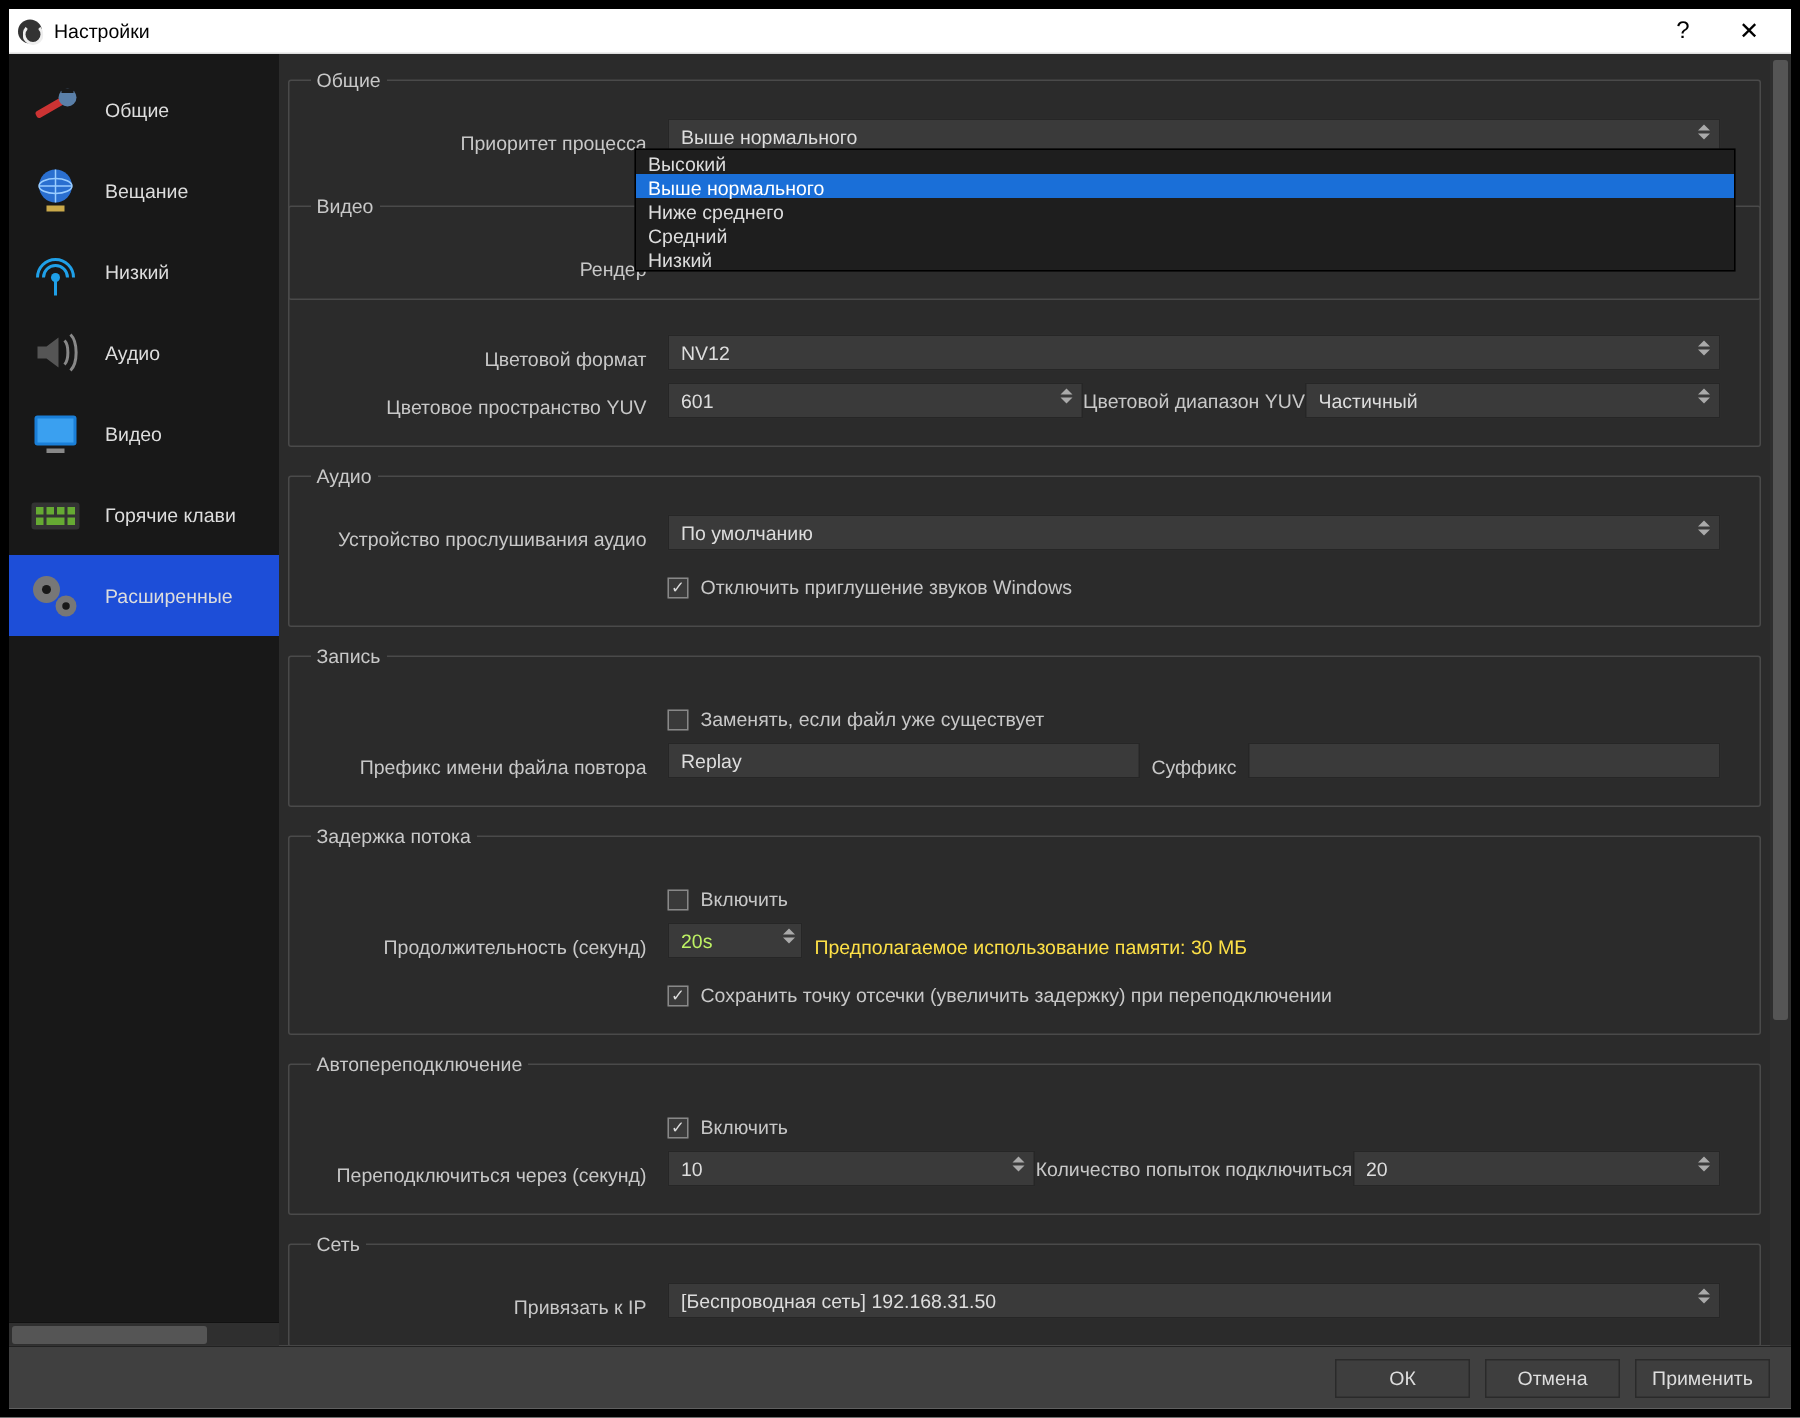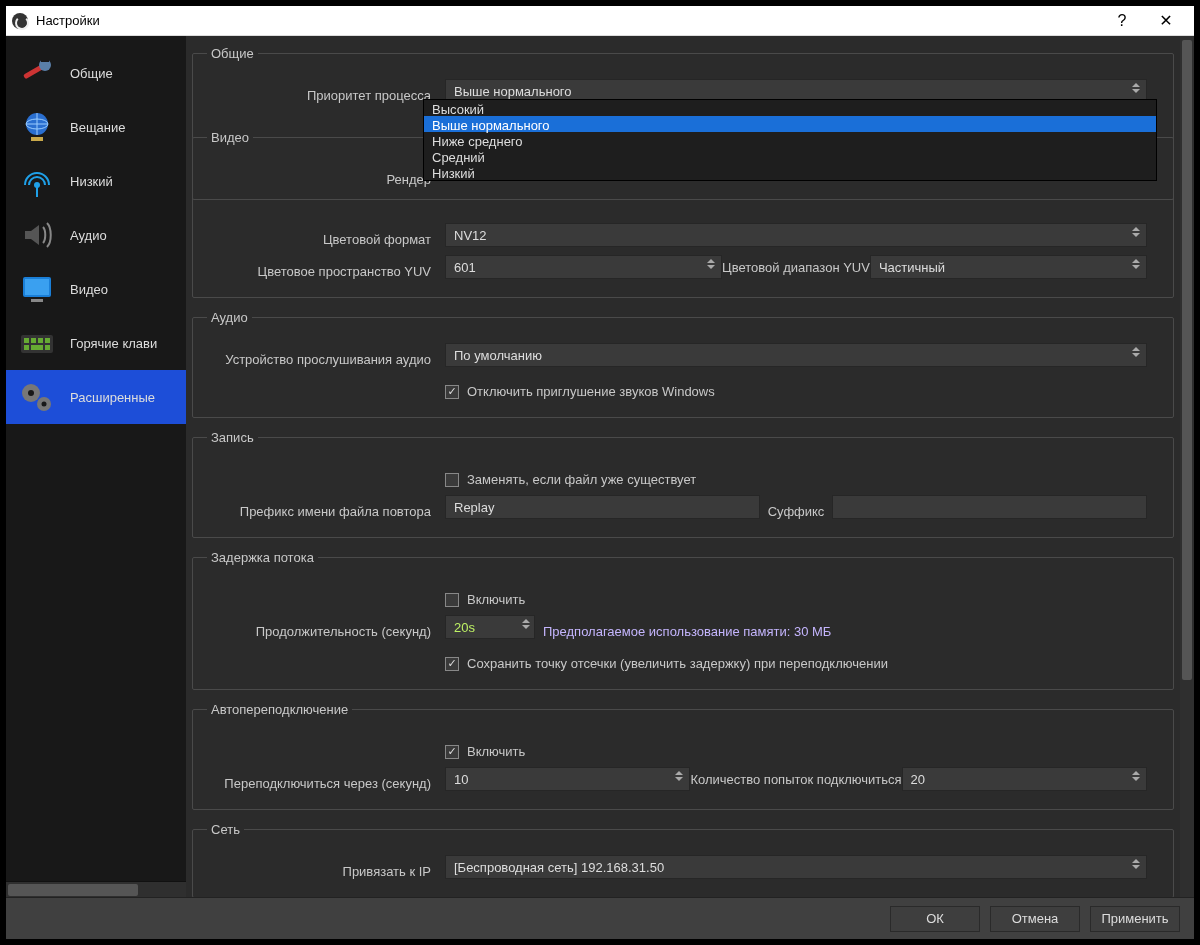--- a/index.html
+++ b/index.html
@@ -43,21 +43,21 @@
   .check .box { width:14px; height:14px; border:1px solid #888; background:#3a3a3a; display:flex; align-items:center; justify-content:center; font-size:11px; color:#ddd; }
   .muted .combo, .muted .spin { color:#bef264; }
   .half { flex:1; }
   .split { display:flex; align-items:center; flex:1; }
   .inline-label { color:#c8c8c8; white-space:nowrap; }
   .dropdown-list { position:absolute; left:230px; right:16px; top:38px; background:#1e1e1e; border:1px solid #000; z-index:50; }
   .dropdown-list .item { padding:2px 8px; color:#ddd; height:16px; line-height:16px; font-size:13px; }
   .dropdown-list .item.sel { background:#1a6fd8; color:#fff; }
   .footer { height:42px; background:#404040; border-top:1px solid #222; display:flex; align-items:center; justify-content:flex-end; gap:10px; padding:0 14px; }
   .footer .btn { min-width:90px; height:26px; background:#3e3e3e; color:#ddd; border:1px solid #2a2a2a; display:flex; align-items:center; justify-content:center; cursor:pointer; }
-  .cut { color:#c4b5fd; }
+  .cut { color:#fde047; }
   svg { display:block; }
 </style>
 </head>
 <body>
 
 <div class="window">
   <div class="titlebar">
     <div class="app-icon"></div>
     <div class="title">Настройки</div>
     <div class="spacer"></div>

